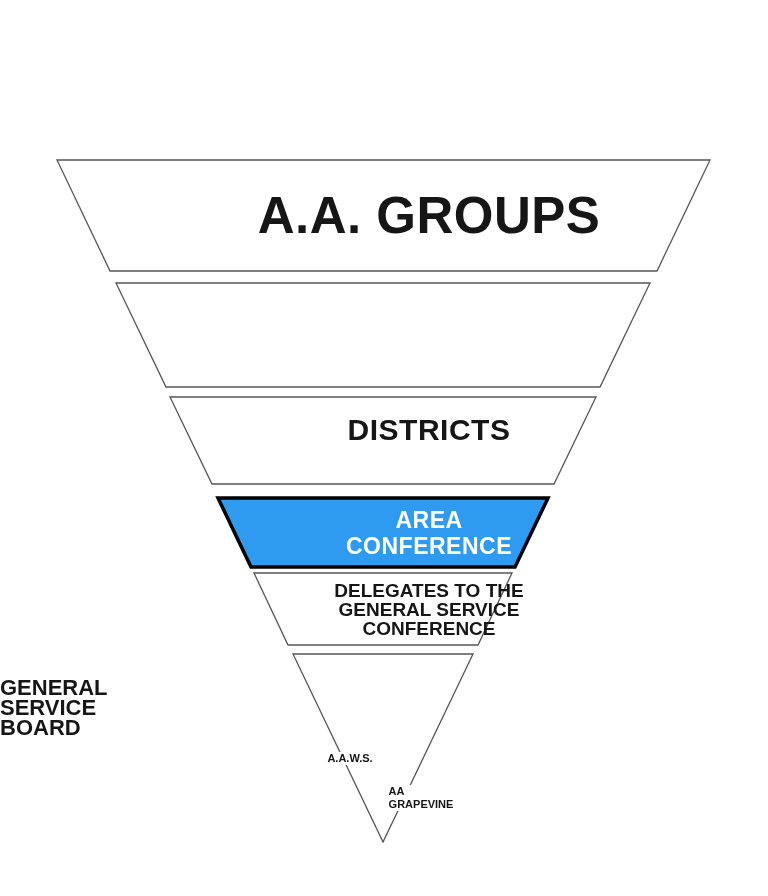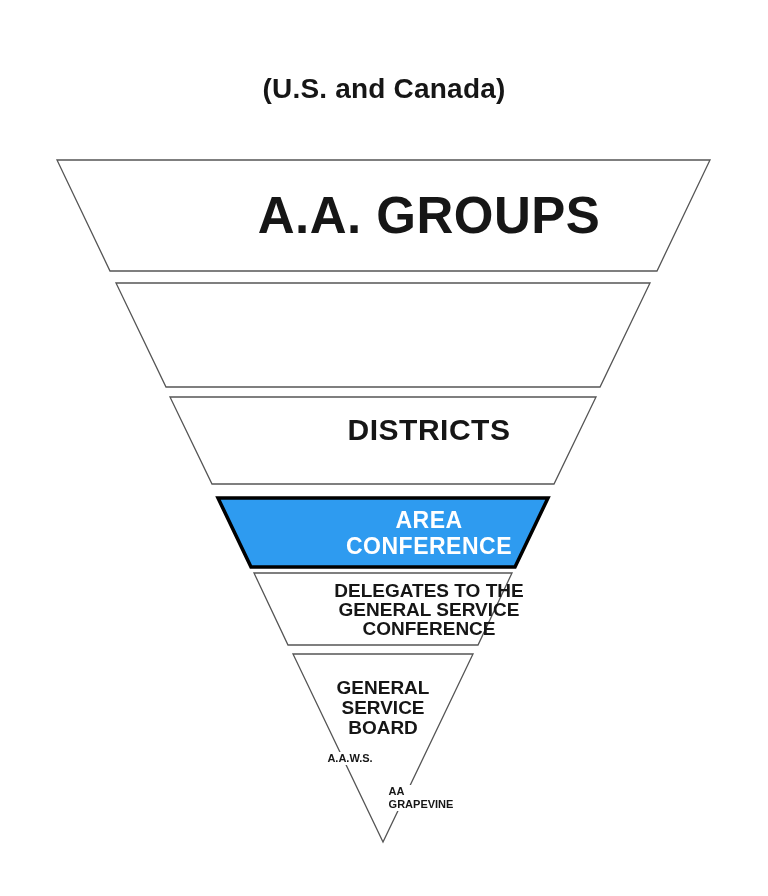--- a/index.html
+++ b/index.html
@@ -45,23 +45,23 @@
   .lbl-aa-groups      { top: 160px; height: 111px; font-size: 51px; letter-spacing: 0.5px; }
   .lbl-group-gsrs     { top: 283px; height: 104px; font-size: 39px; letter-spacing: 0.5px; }
   .lbl-districts      { top: 397px; height:  65px; font-size: 30px; letter-spacing: 0.5px; }
   .lbl-area-assemblies{ top: 498px; height:  69px; font-size: 23px; line-height: 26px; color: #ffffff; letter-spacing: 0.5px; }
   .lbl-delegates      { top: 573px; height:  72px; font-size: 19px; line-height: 19px; }
   .lbl-gsb {
     position: absolute;
     left: 0;
     top: 678px;
     width: 766px;
-    text-align: center;
+    text-align: left;
     font-weight: bold;
-    font-size: 19px;
+    font-size: 22px;
     line-height: 20px;
     color: #161616;
     white-space: pre-line;
   }
   .footnote {
     position: absolute;
     transform: translateX(-50%);
     text-align: left;
     font-weight: bold;
     font-size: 11px;
@@ -83,21 +83,20 @@
   <svg class="diagram-svg" viewBox="0 0 768 896">
     <polygon points="57,160 710,160 657,271 110,271" fill="#ffffff" stroke="#555555" stroke-width="1.3"></polygon>
     <polygon points="116,283 650,283 600,387 166,387" fill="#ffffff" stroke="#555555" stroke-width="1.3"></polygon>
     <polygon points="170,397 596,397 554,484 212,484" fill="#ffffff" stroke="#555555" stroke-width="1.3"></polygon>
     <polygon points="218,498 548,498 515,567 251,567" stroke="#000000" stroke-width="3.5" stroke-linejoin="miter" fill="#2E9BF0"></polygon>
     <polygon points="254,573 512,573 478,645 288,645" fill="#ffffff" stroke="#555555" stroke-width="1.3"></polygon>
     <polygon points="293,654 473,654 383,842" fill="#ffffff" stroke="#555555" stroke-width="1.3"></polygon>
   </svg>
 
   <div class="title">
-    <span>(U.S. and Canada)</span>
   </div>
 
   <div class="lvl-label lbl-aa-groups">A.A. GROUPS</div>
 
 
   <div class="lvl-label lbl-districts">DISTRICTS</div>
 
   <div class="lvl-label lbl-area-assemblies">AREA
 CONFERENCE</div>
 

